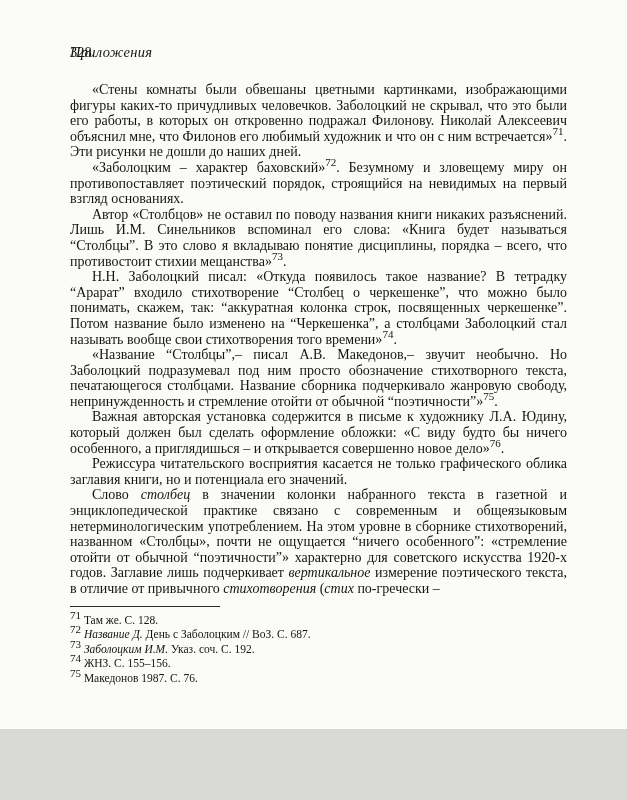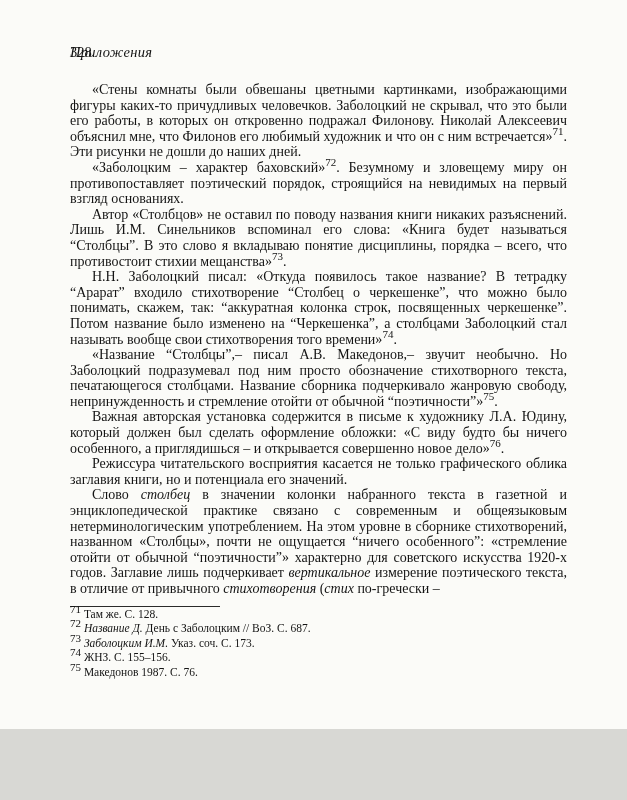--- a/index.html
+++ b/index.html
@@ -40,21 +40,21 @@
     line-height: 0;
     vertical-align: super;
   }
   .it { font-style: italic; }
   .footnote-rule {
     margin-top: 9px;
     width: 150px;
     height: 0;
     border-top: 1px solid #2a2a2a;
   }
-  .footnotes { font-size: 11.5px; line-height: 14.5px; }
+  .footnotes { margin-top: 6px; font-size: 11.5px; line-height: 14.5px; }
   .footnotes p.fn { margin: 0; text-align: left; }
 </style>
 </head>
 <body>
 
 <div class="page">
   <div class="header">
     <span class="page-num">328</span>
     <span class="header-title">Приложения</span>
   </div>
@@ -65,17 +65,17 @@
       <p class="para"><span>Н.Н. Заболоцкий писал: «Откуда появилось такое название? В тетрадку “Арарат” входило стихотворение “Столбец о черкешенке”, что можно было понимать, скажем, так: “аккуратная колонка строк, посвященных черкешенке”. Потом название было изменено на “Черкешенка”, а столбцами Заболоцкий стал называть вообще свои стихотворения того времени»</span><sup>74</sup><span>.</span></p>
       <p class="para"><span>«Название “Столбцы”,– писал А.В. Македонов,– звучит необычно. Но Заболоцкий подразумевал под ним просто обозначение стихотворного текста, печатающегося столбцами. Название сборника подчеркивало жанровую свободу, непринужденность и стремление отойти от обычной “поэтичности”»</span><sup>75</sup><span>.</span></p>
       <p class="para"><span>Важная авторская установка содержится в письме к художнику Л.А. Юдину, который должен был сделать оформление обложки: «С виду будто бы ничего особенного, а приглядишься – и открывается совершенно новое дело»</span><sup>76</sup><span>.</span></p>
       <p class="para"><span>Режиссура читательского восприятия касается не только графического облика заглавия книги, но и потенциала его значений.</span></p>
       <p class="para"><span>Слово </span><span class="it">столбец</span><span> в значении колонки набранного текста в газетной и энциклопедической практике связано с современным и общеязыковым нетерминологическим употреблением. На этом уровне в сборнике стихотворений, названном «Столбцы», почти не ощущается “ничего особенного”: «стремление отойти от обычной “поэтичности”» характерно для советского искусства 1920-х годов. Заглавие лишь подчеркивает </span><span class="it">вертикальное</span><span> измерение поэтического текста, в отличие от привычного </span><span class="it">стихотворения</span><span> (</span><span class="it">стих</span><span> по-гречески –</span></p>
     </div>
   <div class="footnote-rule"></div>
   <div class="footnotes" id="footnotes">
       <p class="fn"><sup>71</sup><span> Там же. С. 128.</span></p>
       <p class="fn"><sup>72</sup><span> </span><span class="it">Название Д.</span><span> День с Заболоцким // ВоЗ. С. 687.</span></p>
-      <p class="fn"><sup>73</sup><span> </span><span class="it">Заболоцким И.М.</span><span> Указ. соч. С. 173.</span></p>
+      <p class="fn"><sup>73</sup><span> </span><span class="it">Заболоцким И.М.</span><span> Указ. соч. С. 192.</span></p>
       <p class="fn"><sup>74</sup><span> ЖНЗ. С. 155–156.</span></p>
       <p class="fn"><sup>75</sup><span> Македонов 1987. С. 76.</span></p>
     </div>
 </div>
 
 </body></html>

